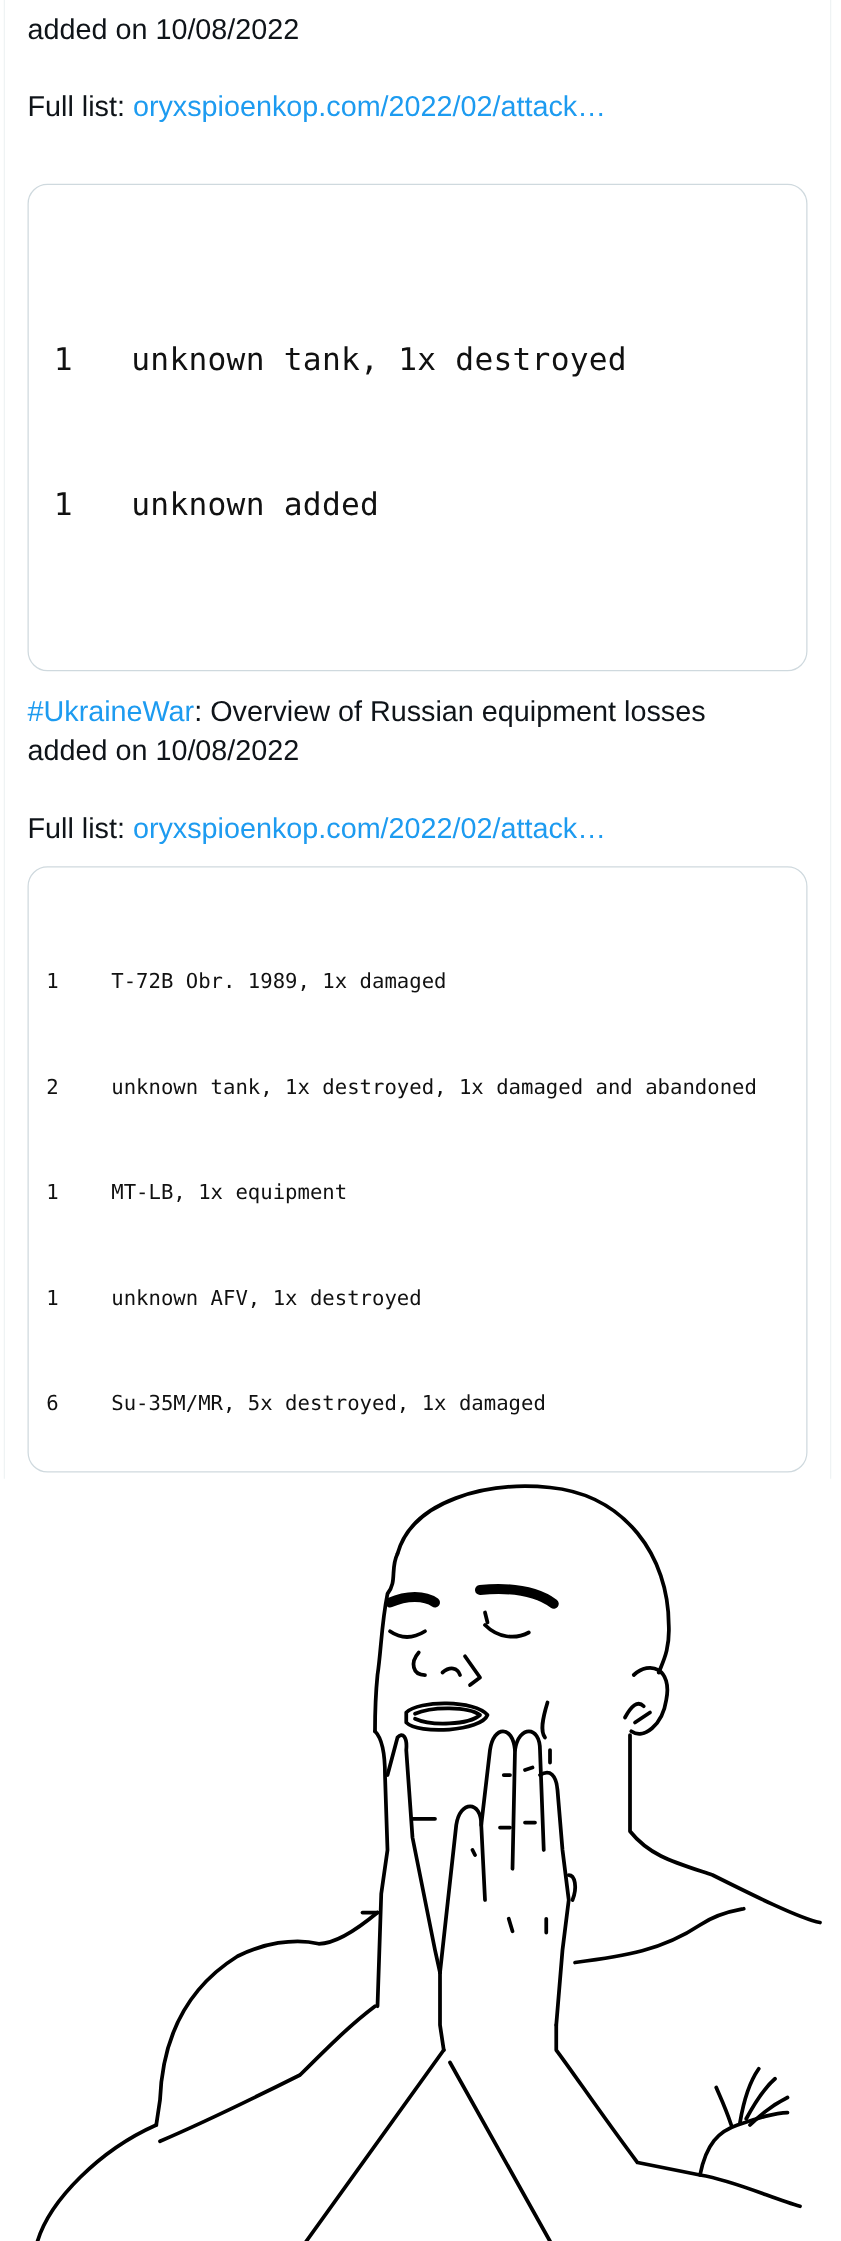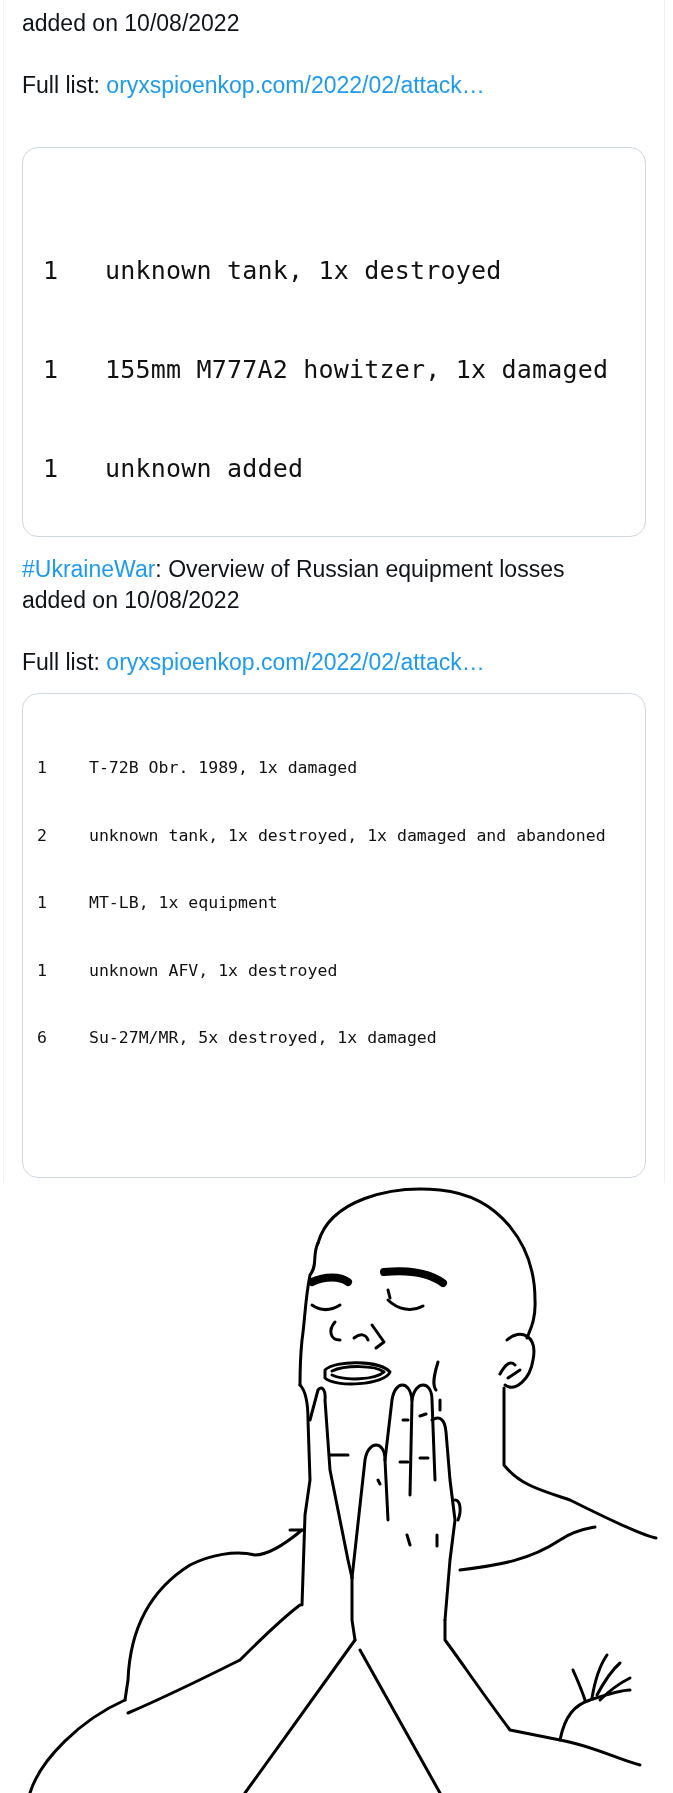--- a/index.html
+++ b/index.html
@@ -8,21 +8,21 @@
   .thread { position: absolute; left: 3px; top: 0; width: 660px; height: 1183px;
             border-left: 1px solid #eff3f4; border-right: 1px solid #eff3f4; }
   .tweet-text { position: absolute; left: 22px; font-size: 23px; line-height: 31px; color: #0f1419; }
   .tweet-text .line { display: block; white-space: nowrap; }
   .hashtag, .link { color: #1d9bf0; cursor: pointer; }
   .card { position: absolute; left: 22px; width: 624px; background: #fff;
           border: 1px solid #cfd9de; border-radius: 16px; box-sizing: border-box; overflow: hidden; }
   .mono { font-family: "DejaVu Sans Mono", "Liberation Mono", monospace; color: #111; white-space: pre; }
   .card1 .mono { position: absolute; left: 20px; font-size: 25px; line-height: 33px; letter-spacing: 0.2px; }
   .card2 .mono { position: absolute; left: 14px; font-size: 16.5px; line-height: 22.5px; }
-  .row { display: block; }
+  .row { display: block; margin-top: 17px; }
   .qty { display: inline-block; }
   .card1 .qty { width: 62px; }
   .card2 .qty { width: 52px; }
   .drawing { position: absolute; left: 0; top: 1183px; width: 673px; height: 610px; }
 </style>
 </head>
 <body>
 
 <div class="thread"></div>
 
@@ -30,21 +30,20 @@
   <span class="line">added on 10/08/2022</span>
   <span class="line">&nbsp;</span>
   <span class="line">
     <span>Full list: </span><span class="link">oryxspioenkop.com/2022/02/attack…</span>
   </span>
 </div>
 
 <div class="card card1" style="top:147px; height:390px;">
   <div class="mono" style="top:40px;">
     <span class="row"><span class="qty">1</span><span>unknown tank, 1x destroyed</span></span>
-    <span class="row"><span class="qty">1</span><span>155mm M777A2 howitzer, 1x damaged</span></span>
     <span class="row"><span class="qty">1</span><span>unknown added</span></span>
     
     
     
   </div>
 </div>
 
 <div class="tweet-text" style="top:554px;">
   <span class="line">
     <span class="hashtag">#UkraineWar</span><span>: Overview of Russian equipment losses</span>
@@ -55,21 +54,21 @@
     <span>Full list: </span><span class="link">oryxspioenkop.com/2022/02/attack…</span>
   </span>
 </div>
 
 <div class="card card2" style="top:693px; height:485px;">
   <div class="mono" style="top:18px;">
     <span class="row"><span class="qty">1</span><span>T-72B Obr. 1989, 1x damaged</span></span>
     <span class="row"><span class="qty">2</span><span>unknown tank, 1x destroyed, 1x damaged and abandoned</span></span>
     <span class="row"><span class="qty">1</span><span>MT-LB, 1x equipment</span></span>
     <span class="row"><span class="qty">1</span><span>unknown AFV, 1x destroyed</span></span>
-    <span class="row"><span class="qty">6</span><span>Su-27M/MR, 5x destroyed, 1x damaged</span></span>
+    <span class="row"><span class="qty">6</span><span>Su-35M/MR, 5x destroyed, 1x damaged</span></span>
     
     
     
     
     
     
     
     
     
     

